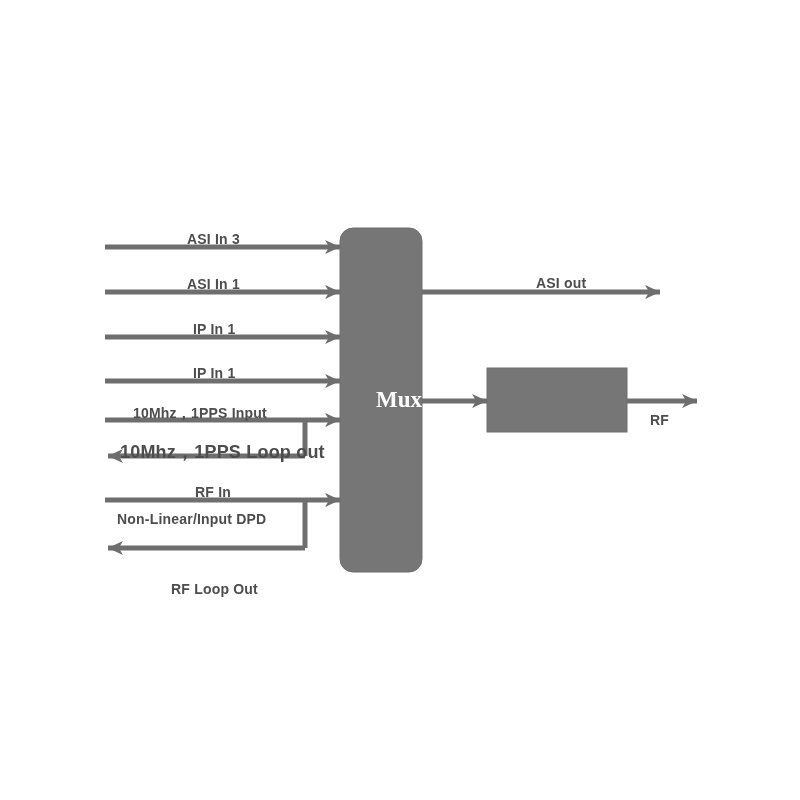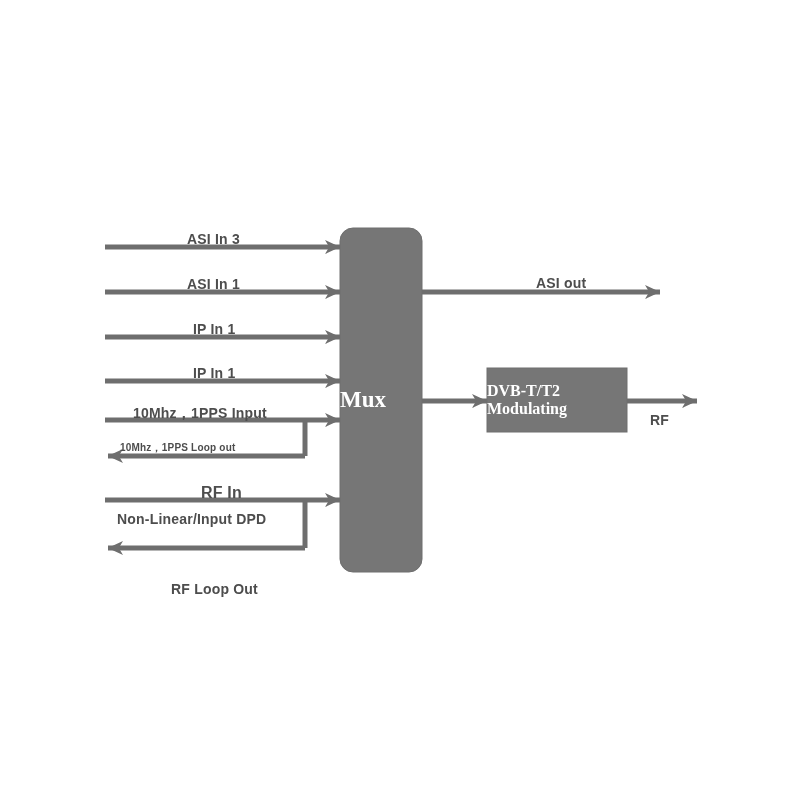--- a/index.html
+++ b/index.html
@@ -19,21 +19,21 @@
     white-space:nowrap;
     line-height:1;
     letter-spacing:.2px;
   }
   .boxlbl{
     position:absolute;
     font-family:"Liberation Serif",serif;
     font-weight:bold;
     color:#ffffff;
     white-space:nowrap;
-    text-align:left;
+    text-align:right;
     line-height:1.12;
   }
 </style>
 </head>
 <body>
 
 <div id="diagram">
 
   <svg viewBox="0 0 800 800" xmlns="http://www.w3.org/2000/svg">
     <defs>
@@ -62,33 +62,29 @@
         <line x1="627" y1="401" x2="697" y2="401" stroke="#6e6e6e" stroke-width="5" marker-end="url(#arrowR)"></line>
       </g>
     <g id="blocks">
         <rect x="340" y="228" width="82" height="344" rx="13" ry="13" fill="#767676" stroke="#6e6e6e" stroke-width="1"></rect>
         <rect x="487" y="368" width="140" height="64" fill="#767676" stroke="#6e6e6e" stroke-width="1"></rect>
       </g>
   </svg>
 
   <div class="boxlbl" id="mux-caption" style="left: 340px; width: 82px; font-size: 23px; top: 387px;">Mux</div>
 
-  <div class="boxlbl" id="mod-caption" style="left: 487px; width: 140px; font-size: 16px; top: 382px;">
-    <div>DVB-T/T2</div>
-    <div>Modulating</div>
-  </div>
 
   <div class="lbl" id="l0" style="font-size: 14px; left: 187px; top: 232px;">ASI In 3</div>
   <div class="lbl" id="l1" style="font-size: 14px; left: 187px; top: 277px;">ASI In 1</div>
   <div class="lbl" id="l2" style="font-size: 14px; left: 193px; top: 322px;">IP In 1</div>
   <div class="lbl" id="l3" style="font-size: 14px; left: 193px; top: 366px;">IP In 1</div>
 
   <div class="lbl" id="l4" style="font-size: 14px; left: 133px; top: 406px;">10Mhz，1PPS Input</div>
-  <div class="lbl" id="l5" style="font-size: 10px; left: 120px; top: 443px;">10Mhz，1PPS Loop out</div>
+  <div class="lbl" id="l5" style="font-size: 18px; left: 120px; top: 443px;">10Mhz，1PPS Loop out</div>
 
-  <div class="lbl" id="l6" style="font-size: 16px; left: 201px; top: 485px;">RF In</div>
+  <div class="lbl" id="l6" style="font-size: 14px; left: 195px; top: 485px;">RF In</div>
   <div class="lbl" id="l7" style="font-size: 14px; left: 117px; top: 512px;">Non-Linear/Input DPD</div>
   <div class="lbl" id="l8" style="font-size: 14px; left: 171px; top: 549px; margin-top: 33px;">RF Loop Out</div>
 
   <div class="lbl" id="l9" style="font-size: 14px; left: 536px; top: 276px;">ASI out</div>
   <div class="lbl" id="l10" style="font-size: 14px; left: 650px; top: 381px; margin-top: 32px;">RF</div>
 
 </div>
 
 </body></html>

